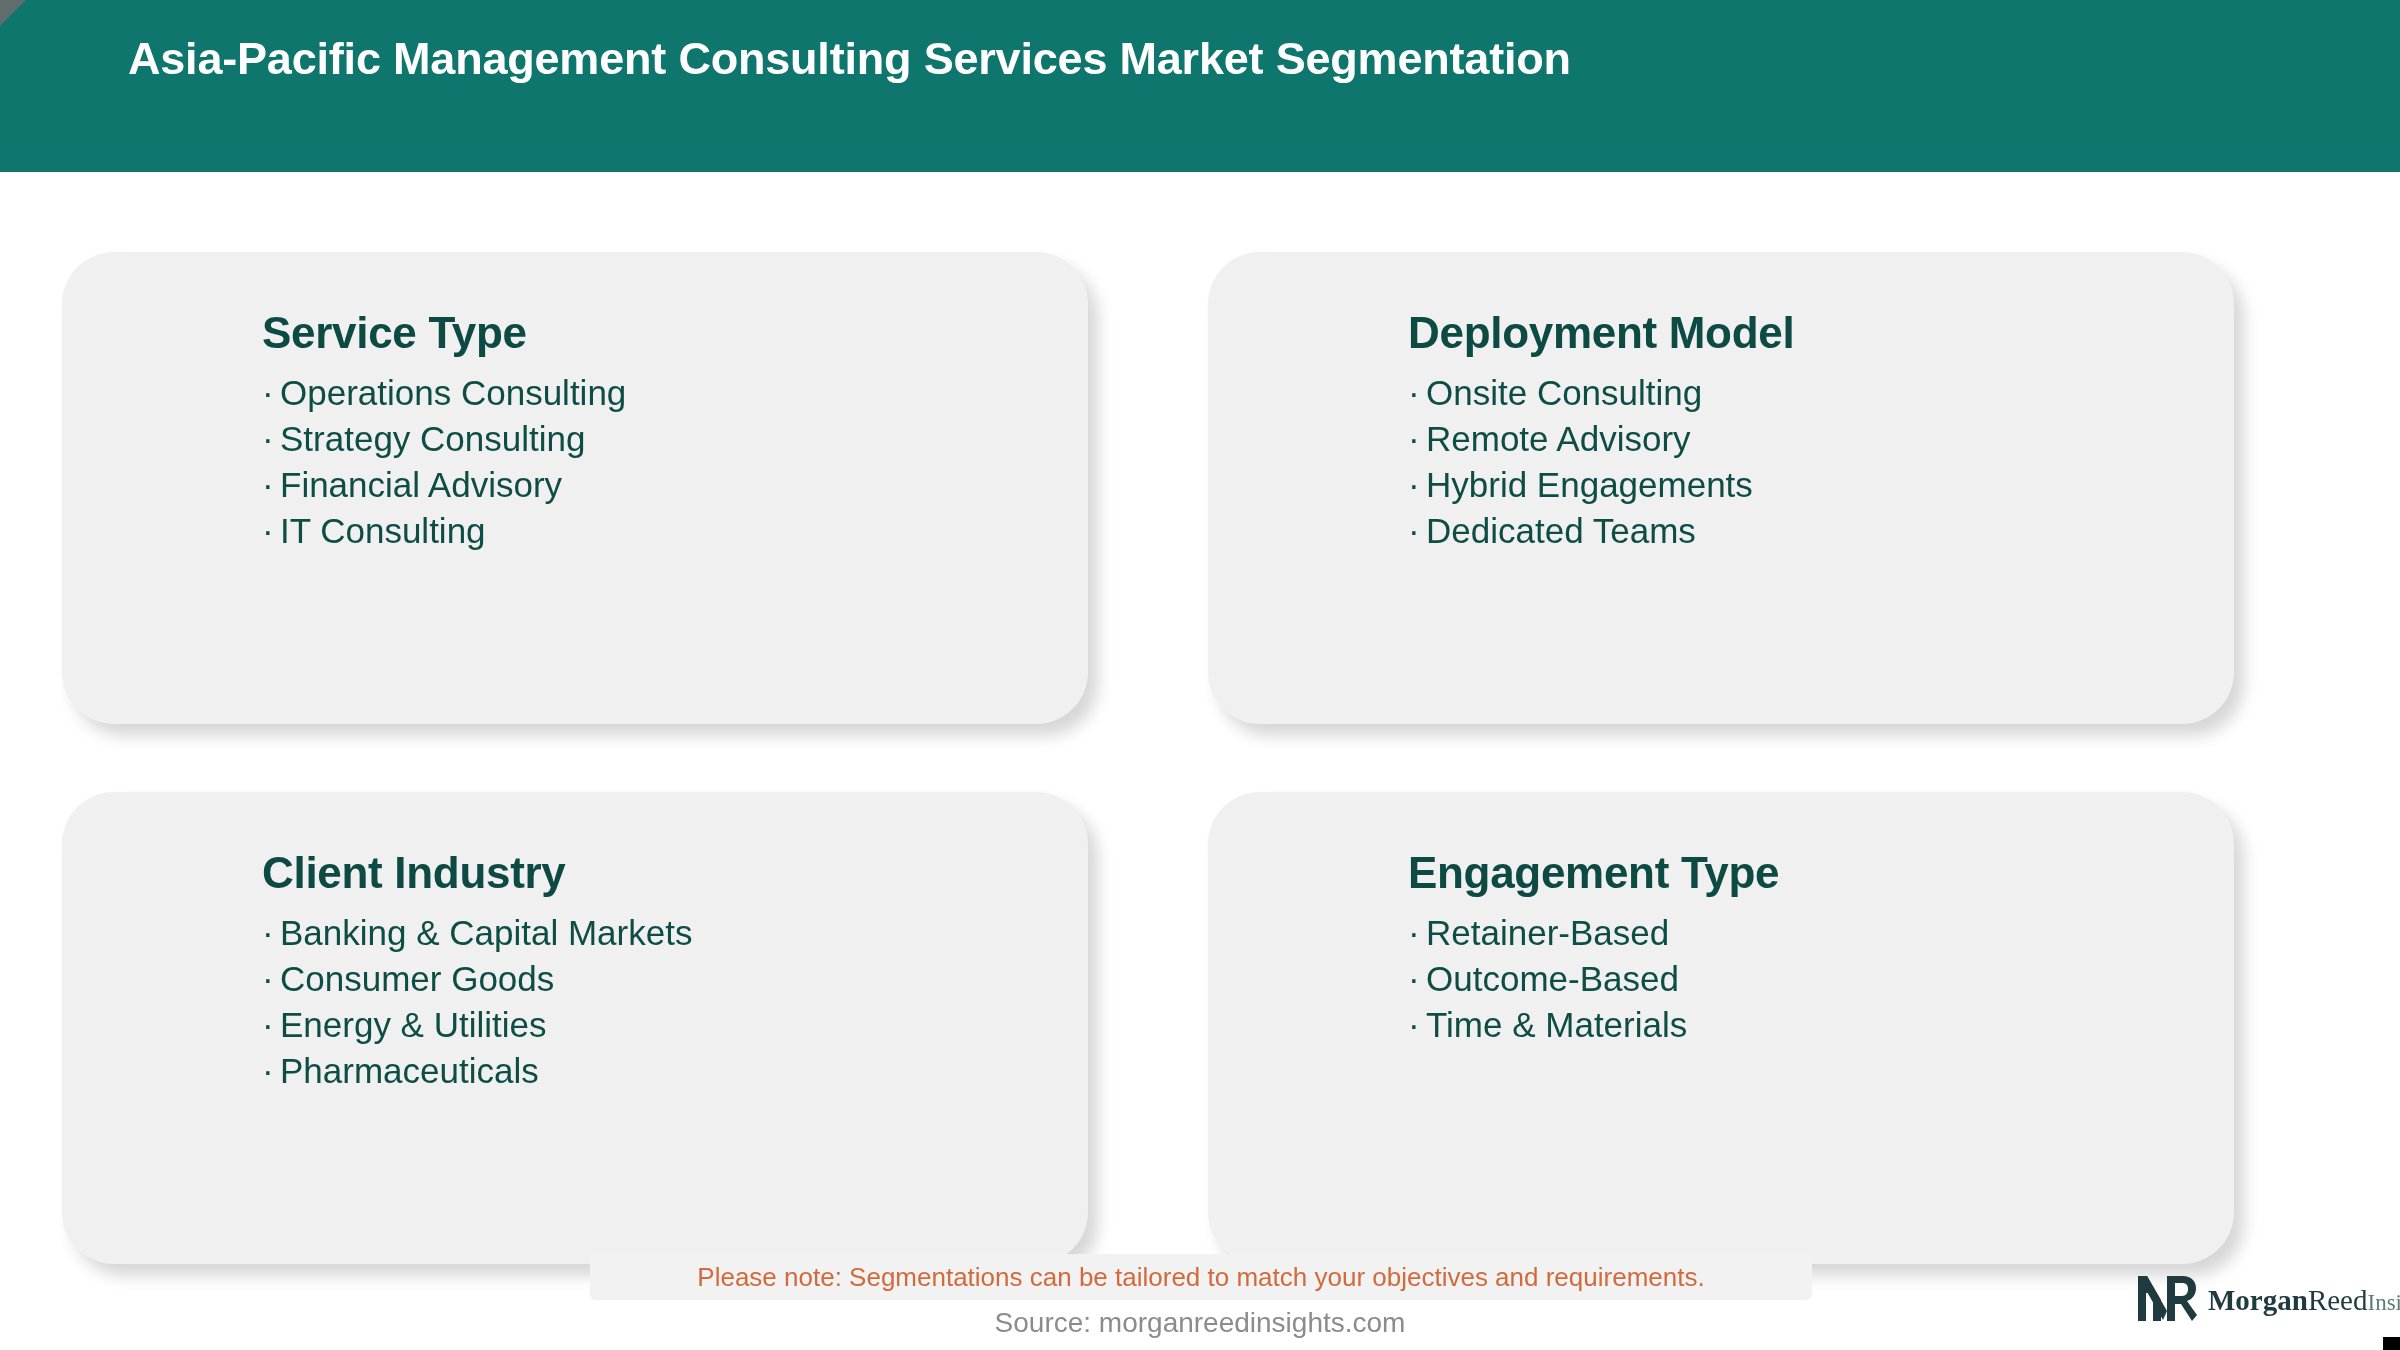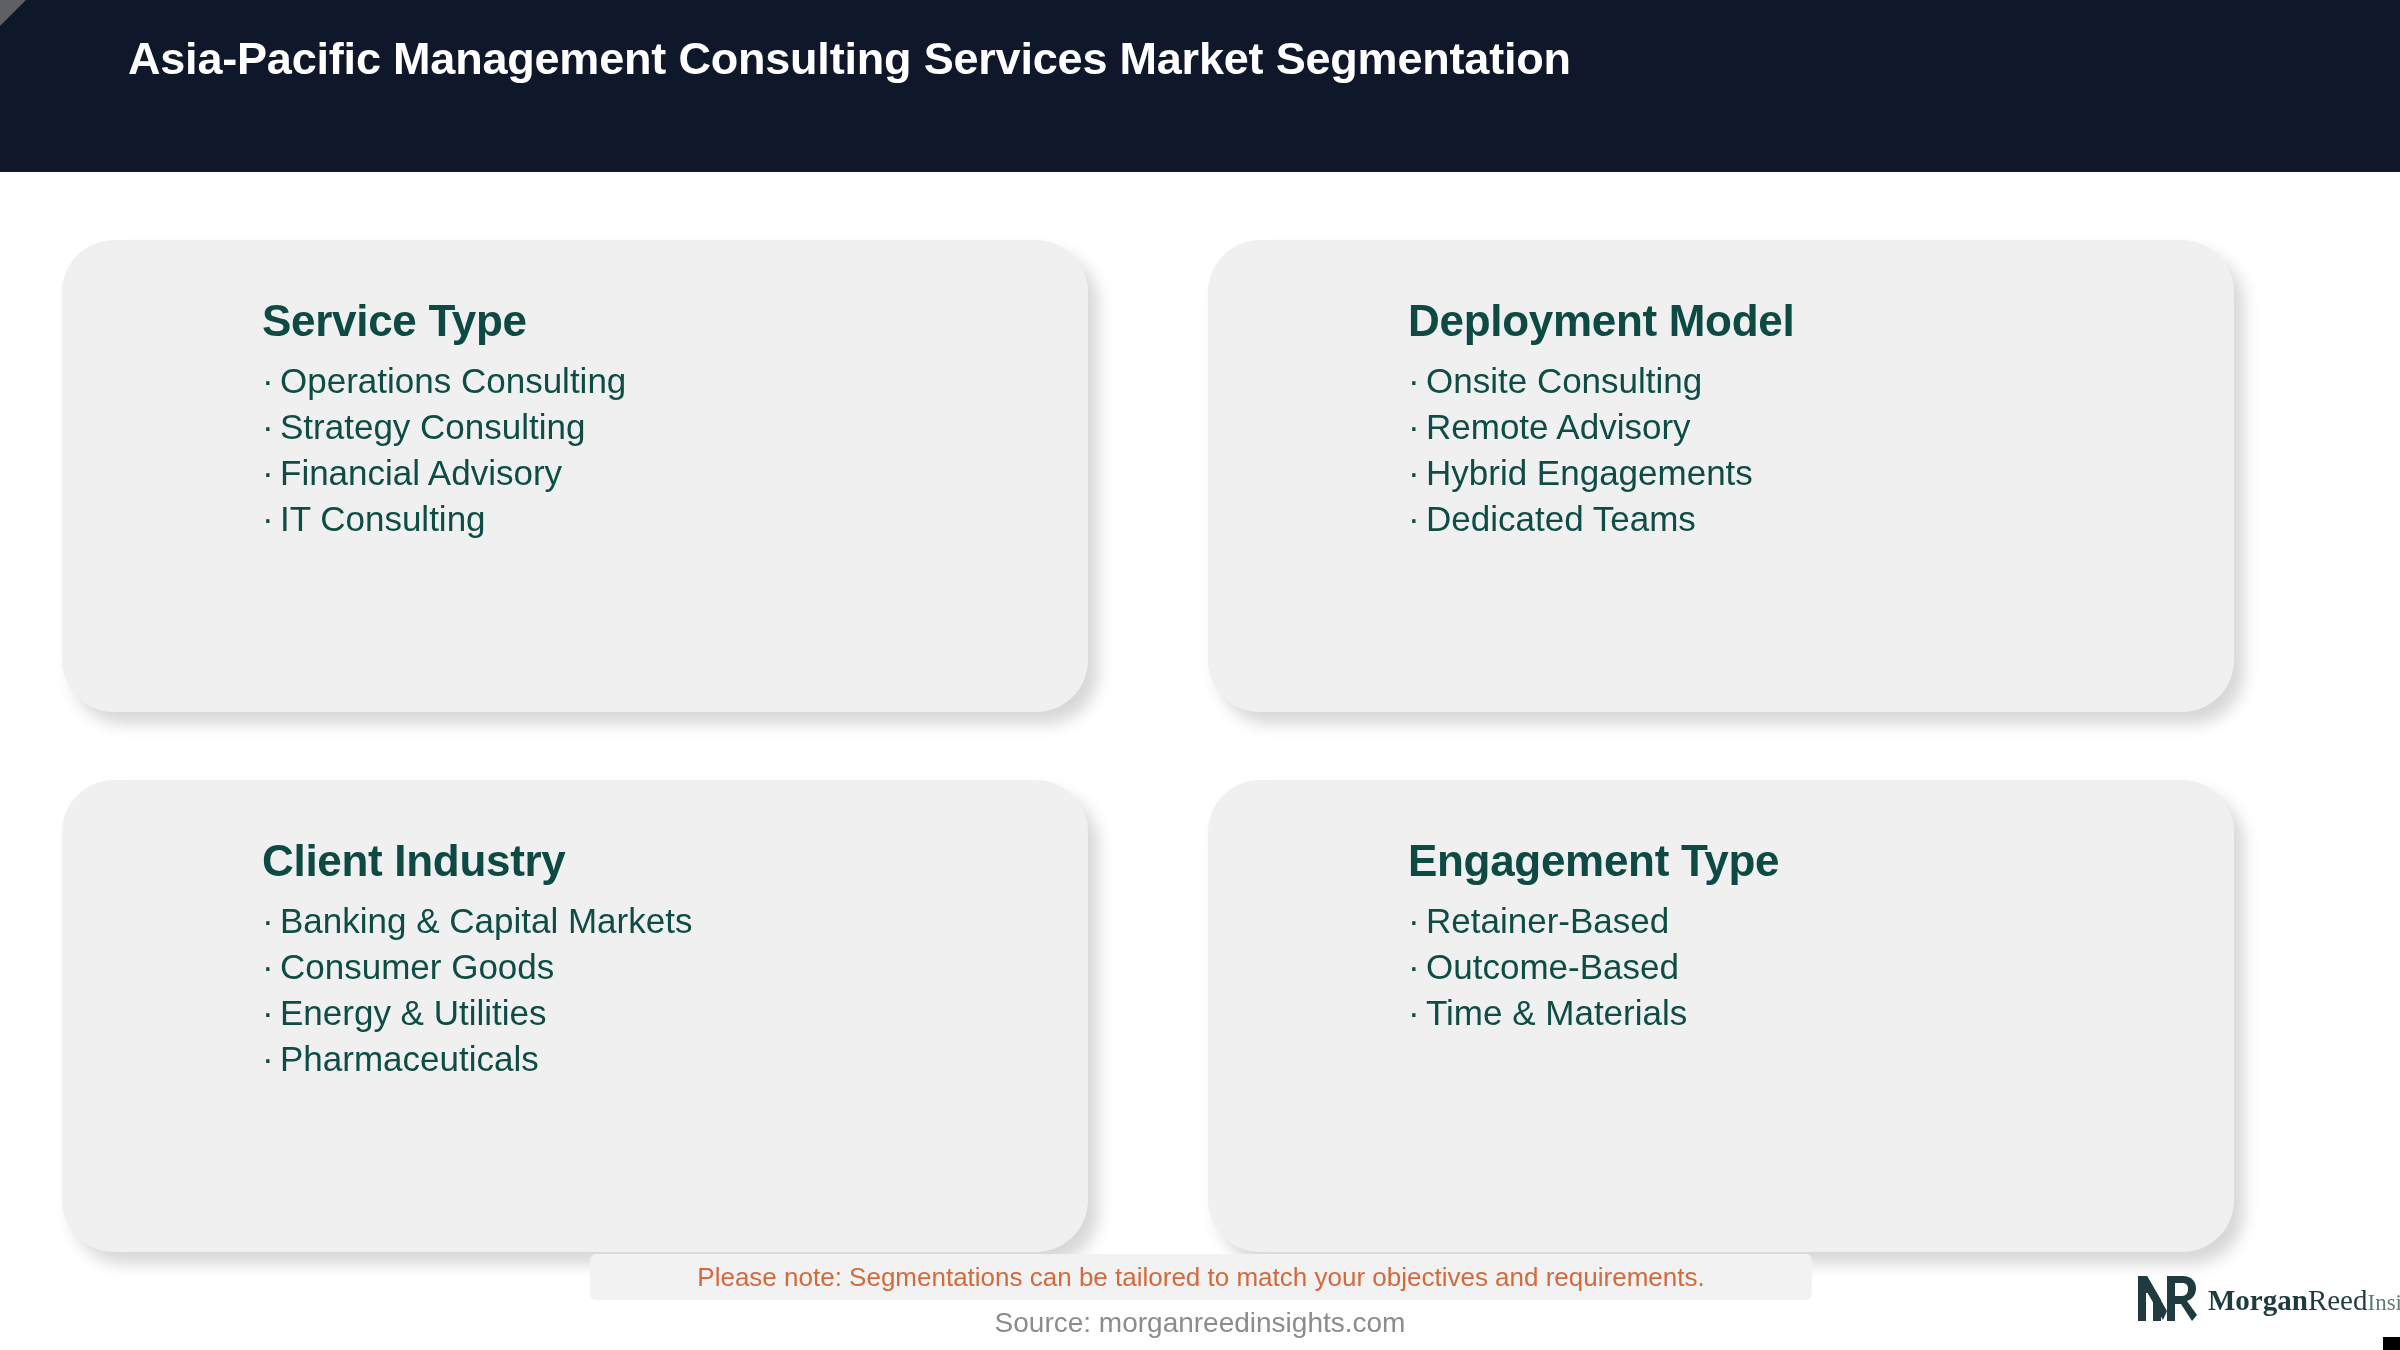--- a/index.html
+++ b/index.html
@@ -18,21 +18,21 @@
     overflow: hidden;
   }
 
   
   .header-band {
     position: absolute;
     left: 0;
     top: 0;
     width: 2400px;
     height: 172px;
-    background: #0f172a;
+    background: #0f766e;
   }
   .corner-fold {
     position: absolute;
     left: 0;
     top: 0;
     width: 0;
     height: 0;
     border-left: 26px solid #6d6d6d;
     border-bottom: 26px solid transparent;
     opacity: .85;
@@ -57,20 +57,21 @@
     width: 2400px;
     height: 1070px;
   }
   .card {
     position: absolute;
     background: #f0f0f0;
     border-radius: 52px;
     box-shadow: 10px 12px 16px rgba(0,0,0,0.16);
     box-sizing: border-box;
     padding: 54px 58px 40px 200px;
+    margin-top: 12px;
   }
   .card.c0 { left: 62px;   top: 68px;  width: 1026px; height: 472px; }
   .card.c1 { left: 1208px; top: 68px;  width: 1026px; height: 472px; }
   .card.c2 { left: 62px;   top: 608px; width: 1026px; height: 472px; }
   .card.c3 { left: 1208px; top: 608px; width: 1026px; height: 472px; }
 
   .card-title {
     color: #0d4a44;
     font-size: 44px;
     font-weight: bold;

